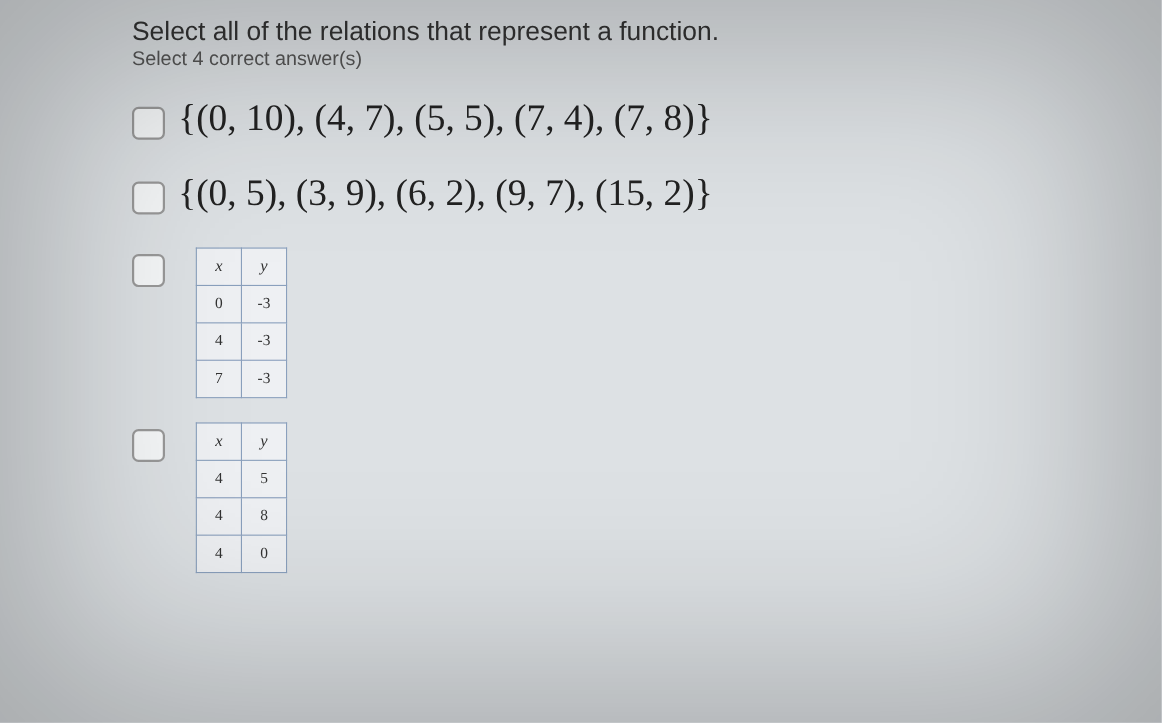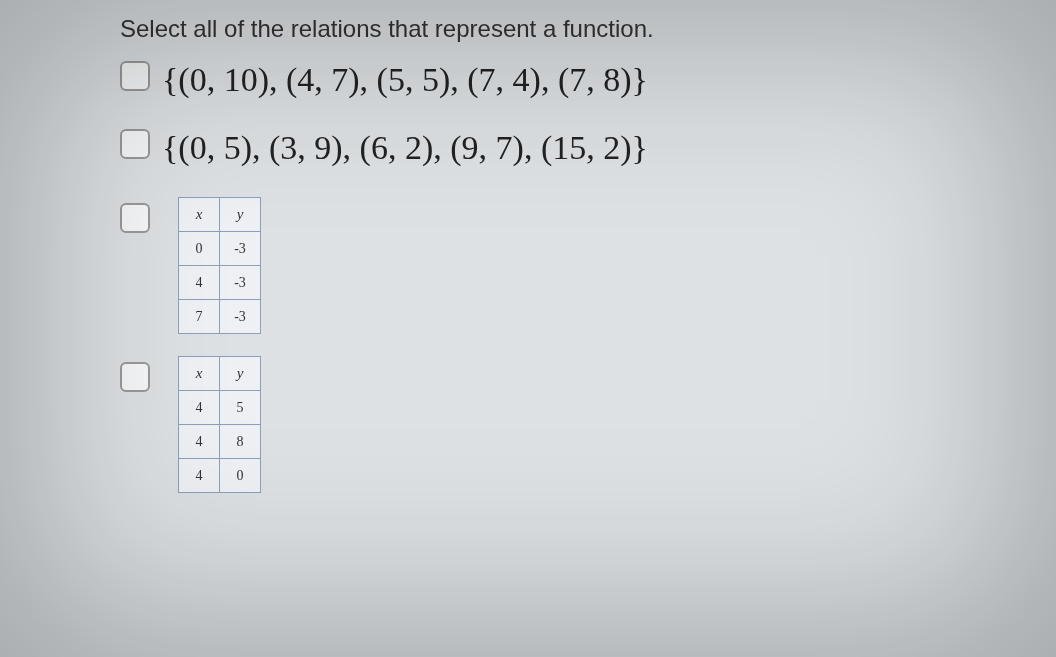--- a/index.html
+++ b/index.html
@@ -11,35 +11,34 @@
       height: 657px;
       overflow: hidden;
       position: relative;
     }
     .container {
       padding: 15px 120px 0 120px;
     }
     .question-title {
       font-size: 24px;
       color: #333;
-      margin-bottom: 18px;
       font-weight: 400;
     }
     .instruction {
       font-size: 18px;
       color: #555;
       margin-bottom: 25px;
     }
     .option-row {
       display: flex;
       align-items: flex-start;
       margin-bottom: 22px;
     }
     .option-row.set-row {
-      align-items: flex-start;
+      align-items: flex-end;
       margin-bottom: 30px;
     }
     .checkbox {
       width: 26px;
       height: 26px;
       border: 2px solid #999;
       border-radius: 6px;
       background: #f5f7f8;
       flex-shrink: 0;
       cursor: pointer;
@@ -82,20 +81,21 @@
       bottom: 0;
       pointer-events: none;
       box-shadow: inset 0 0 180px 40px rgba(0,0,0,0.25);
     }
   </style>
 </head>
 <body>
 
 <div class="container">
   <div class="question-title">Select all of the relations that represent a function.</div>
+  <div class="instruction">Select 4 correct answer(s)</div>
 
   <div class="option-row set-row">
     <div class="checkbox"></div>
     <div class="set-notation">{(0, 10),  (4, 7),  (5, 5),  (7, 4),  (7, 8)}</div>
   </div>
 
   <div class="option-row set-row">
     <div class="checkbox"></div>
     <div class="set-notation">{(0, 5),  (3, 9),  (6, 2),  (9, 7),  (15, 2)}</div>
   </div>

